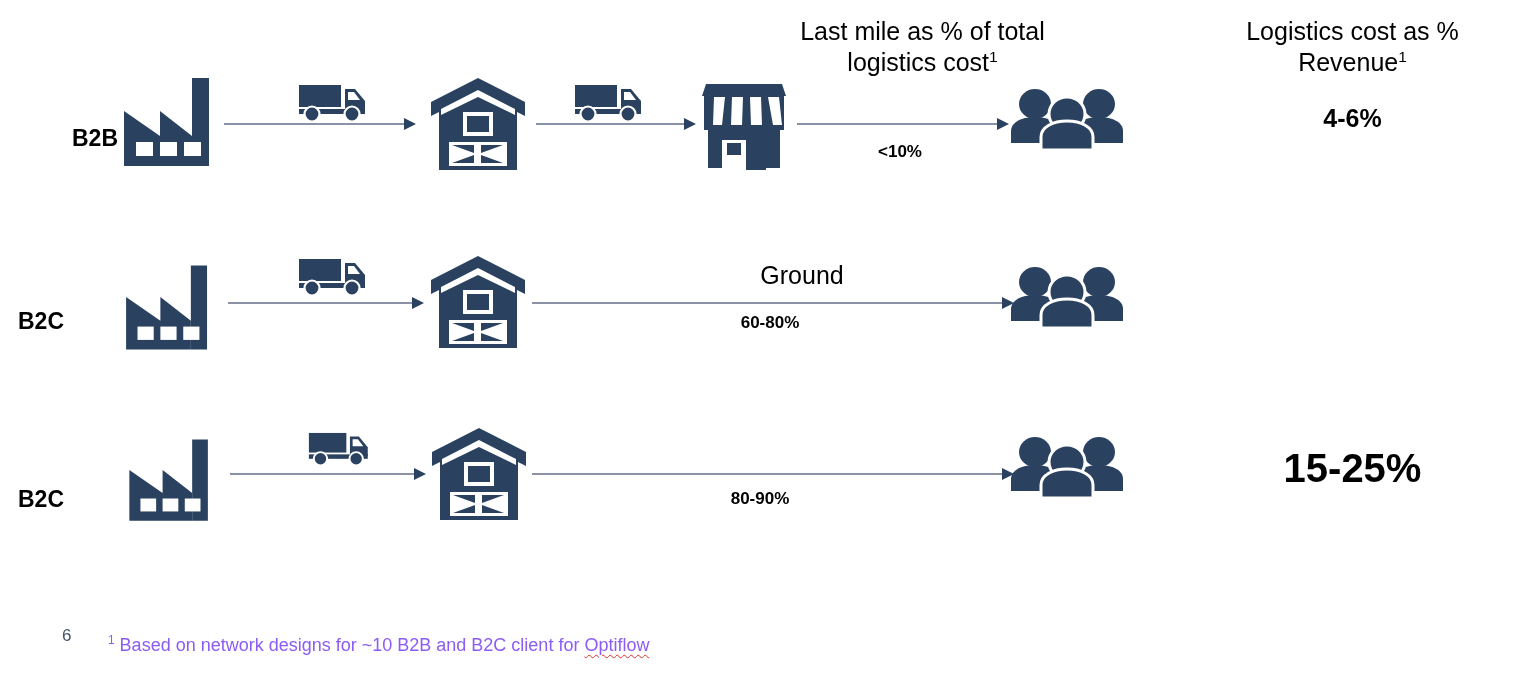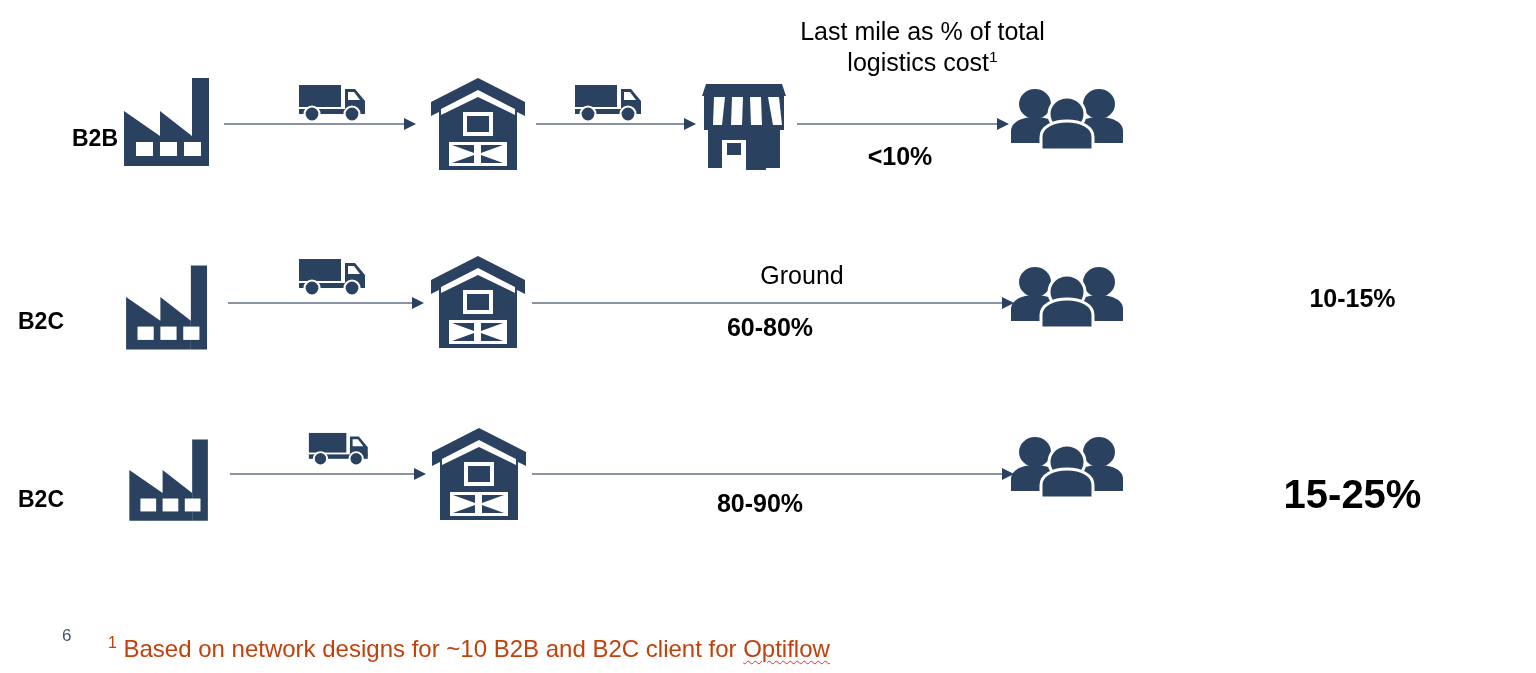--- a/index.html
+++ b/index.html
@@ -60,21 +60,21 @@
   .right-value {
     position: absolute;
     left: 1185px;
     width: 335px;
     text-align: center;
     font-weight: bold;
     color: #000000;
   }
   #value-row1 { top: 96px; font-size: 25px; }
   #value-row2 { top: 276px; font-size: 25px; }
-  #value-row3 { top: 464px; font-size: 40px; }
+  #value-row3 { top: 438px; font-size: 40px; }
 
   
   .icon {
     position: absolute;
     display: block;
   }
   
   .arrow {
     position: absolute;
     display: block;
@@ -83,37 +83,37 @@
   .flow-label {
     position: absolute;
     text-align: center;
     color: #000000;
   }
   .flow-label.above {
     font-size: 25px;
     font-weight: 400;
   }
   .flow-label.below {
-    font-size: 25px;
+    font-size: 17px;
     font-weight: bold;
   }
   
   #slide-number {
     position: absolute;
     left: 62px;
     top: 618px;
     font-size: 17px;
     color: #44546a;
   }
   #footnote {
     position: absolute;
     left: 108px;
     top: 627px;
-    font-size: 24px;
-    color: #c2410c;
+    font-size: 18px;
+    color: #8b5cf6;
     white-space: nowrap;
   }
   #footnote .fn-mark {
     font-size: 0.66em;
     vertical-align: super;
     line-height: 0;
   }
   .misspelled {
     text-decoration: underline;
     text-decoration-style: wavy;
@@ -123,20 +123,22 @@
   }
 </style>
 </head>
 <body>
 
 <div class="slide">
 
   <div class="col-header" id="header-lastmile"><span>Last mile as % of total
 logistics cost</span><span class="sup">1</span></div>
 
+  <div class="col-header" id="header-logcost"><span>Logistics cost as %
+Revenue</span><span class="sup">1</span></div>
 
   <div class="row-label" style="top:117px;text-align:right;">B2B</div>
 
   <svg class="icon" style="left:120px; top:62px;" width="96" height="105" viewBox="0 0 96 105">
     <path fill="#2a4260" d="M72 8 h17 v88 h-17 z"></path>
     <path fill="#2a4260" d="M4 41 L40 66 L40 41 L72 66 L72 96 L4 96 Z"></path>
     <rect x="16" y="72" width="17" height="14" fill="#ffffff"></rect>
     <rect x="40" y="72" width="17" height="14" fill="#ffffff"></rect>
     <rect x="64" y="72" width="17" height="14" fill="#ffffff"></rect>
   </svg>
@@ -202,20 +204,21 @@
 
   <svg class="icon" style="left:1008px; top:80px;" width="118" height="62" viewBox="0 0 118 62">
     <ellipse cx="27" cy="16" rx="16" ry="15" fill="#2a4260"></ellipse>
     <path fill="#2a4260" d="M3 55 v-12 c0 -9 11 -14 24 -14 c13 0 24 5 24 14 v12 z"></path>
     <ellipse cx="91" cy="16" rx="16" ry="15" fill="#2a4260"></ellipse>
     <path fill="#2a4260" d="M67 55 v-12 c0 -9 11 -14 24 -14 c13 0 24 5 24 14 v12 z"></path>
     <ellipse cx="59" cy="26" rx="18" ry="17" fill="#2a4260" stroke="#ffffff" stroke-width="3"></ellipse>
     <path fill="#2a4260" stroke="#ffffff" stroke-width="3" d="M33 62 v-13 c0 -10 12 -16 26 -16 c14 0 26 6 26 16 v13 z"></path>
   </svg>
 
+  <div class="right-value" id="value-row1">4-6%</div>
 
   <div class="row-label" style="top:300px;">B2C</div>
 
   <svg class="icon" style="left:122px; top:250px;" width="92" height="100" viewBox="0 0 96 105">
     <path fill="#2a4260" d="M72 8 h17 v88 h-17 z"></path>
     <path fill="#2a4260" d="M4 41 L40 66 L40 41 L72 66 L72 96 L4 96 Z"></path>
     <rect x="16" y="72" width="17" height="14" fill="#ffffff"></rect>
     <rect x="40" y="72" width="17" height="14" fill="#ffffff"></rect>
     <rect x="64" y="72" width="17" height="14" fill="#ffffff"></rect>
   </svg>
@@ -253,21 +256,20 @@
 
   <svg class="icon" style="left:1008px; top:258px;" width="118" height="62" viewBox="0 0 118 62">
     <ellipse cx="27" cy="16" rx="16" ry="15" fill="#2a4260"></ellipse>
     <path fill="#2a4260" d="M3 55 v-12 c0 -9 11 -14 24 -14 c13 0 24 5 24 14 v12 z"></path>
     <ellipse cx="91" cy="16" rx="16" ry="15" fill="#2a4260"></ellipse>
     <path fill="#2a4260" d="M67 55 v-12 c0 -9 11 -14 24 -14 c13 0 24 5 24 14 v12 z"></path>
     <ellipse cx="59" cy="26" rx="18" ry="17" fill="#2a4260" stroke="#ffffff" stroke-width="3"></ellipse>
     <path fill="#2a4260" stroke="#ffffff" stroke-width="3" d="M33 62 v-13 c0 -10 12 -16 26 -16 c14 0 26 6 26 16 v13 z"></path>
   </svg>
 
-  <div class="right-value" id="value-row2">10-15%</div>
 
   <div class="row-label" style="top:478px;">B2C</div>
 
   <svg class="icon" style="left:124px; top:424px;" width="92" height="97" viewBox="0 0 96 105">
     <path fill="#2a4260" d="M72 8 h17 v88 h-17 z"></path>
     <path fill="#2a4260" d="M4 41 L40 66 L40 41 L72 66 L72 96 L4 96 Z"></path>
     <rect x="16" y="72" width="17" height="14" fill="#ffffff"></rect>
     <rect x="40" y="72" width="17" height="14" fill="#ffffff"></rect>
     <rect x="64" y="72" width="17" height="14" fill="#ffffff"></rect>
   </svg>

